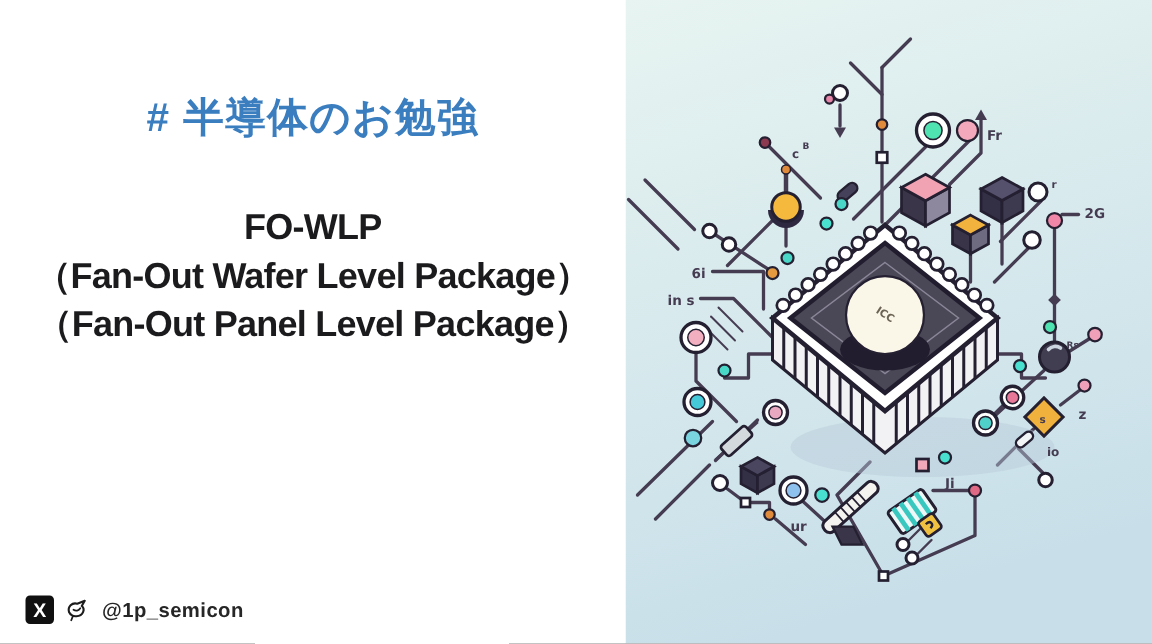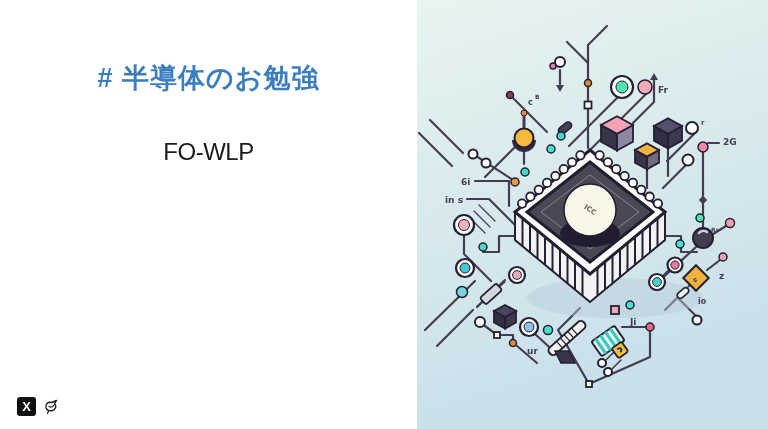--- a/index.html
+++ b/index.html
@@ -9,21 +9,21 @@
     font-family:"Liberation Sans","DejaVu Sans",sans-serif;overflow:hidden;
   }
   #left-panel{
     position:absolute;left:0;top:0;width:417px;height:429px;background:#ffffff;
     display:flex;flex-direction:column;align-items:center;padding-top:60px;
   }
   #hashtag{
     font-size:27px;font-weight:700;letter-spacing:1px;text-align:center;
   }
   #title-block{
-    margin-top:40px;text-align:center;font-weight:400;font-size:24px;
+    margin-top:40px;text-align:center;font-weight:700;font-size:24px;
     line-height:32.5px;letter-spacing:-0.5px;white-space:nowrap;
   }
   #footer{
     position:absolute;left:17px;bottom:13px;display:flex;align-items:center;gap:7px;
   }
   #x-logo{
     width:19px;height:19px;background:#101010;border-radius:3px;color:#fff;
     display:flex;align-items:center;justify-content:center;
     font-size:13px;font-weight:700;line-height:1;
   }
@@ -33,30 +33,33 @@
 </style>
 </head>
 <body>
 
 <div id="card">
 
   <div id="left-panel">
     <div id="hashtag" style="color: rgb(58, 126, 192);"># 半導体のお勉強</div>
     <div id="title-block" style="color: rgb(27, 27, 29);">
         <div>FO-WLP</div>
+        <div>（Fan-Out Wafer Level Package）</div>
+        <div>（Fan-Out Panel Level Package）</div>
       </div>
     <div id="footer">
       <div id="x-logo">X</div>
       <span style="display:flex;">
         <svg width="18" height="17" viewBox="0 0 18 17">
           <path d="M3,10 C2,6.5 5,3.5 8.5,4.5 L13.5,2.5 L11.5,6 C14,8 12.5,12.5 8,12.8 C6,13 4,12 3,10 Z" fill="#ffffff" stroke="#1c1c1c" stroke-width="1.4" stroke-linejoin="round"></path>
           <path d="M6,8.5 C7.5,9.5 9.5,9.2 10.5,7.5" fill="none" stroke="#1c1c1c" stroke-width="1.2" stroke-linecap="round"></path>
           <path d="M5.5,13 L4.5,15.5" stroke="#1c1c1c" stroke-width="1.2" stroke-linecap="round"></path>
         </svg>
       </span>
+      <span id="handle">@1p_semicon</span>
     </div>
   </div>
 
   <div id="illustration-panel">
     <svg id="circuit-svg" width="351" height="429" viewBox="0 0 351 429">
       <defs>
         <linearGradient id="bgGrad" x1="0" y1="0" x2="0.25" y2="1">
           <stop id="bgStop0" offset="0" stop-color="#e7f4f1"></stop>
           <stop id="bgStop1" offset="1" stop-color="#c8dfe9"></stop>
         </linearGradient>

